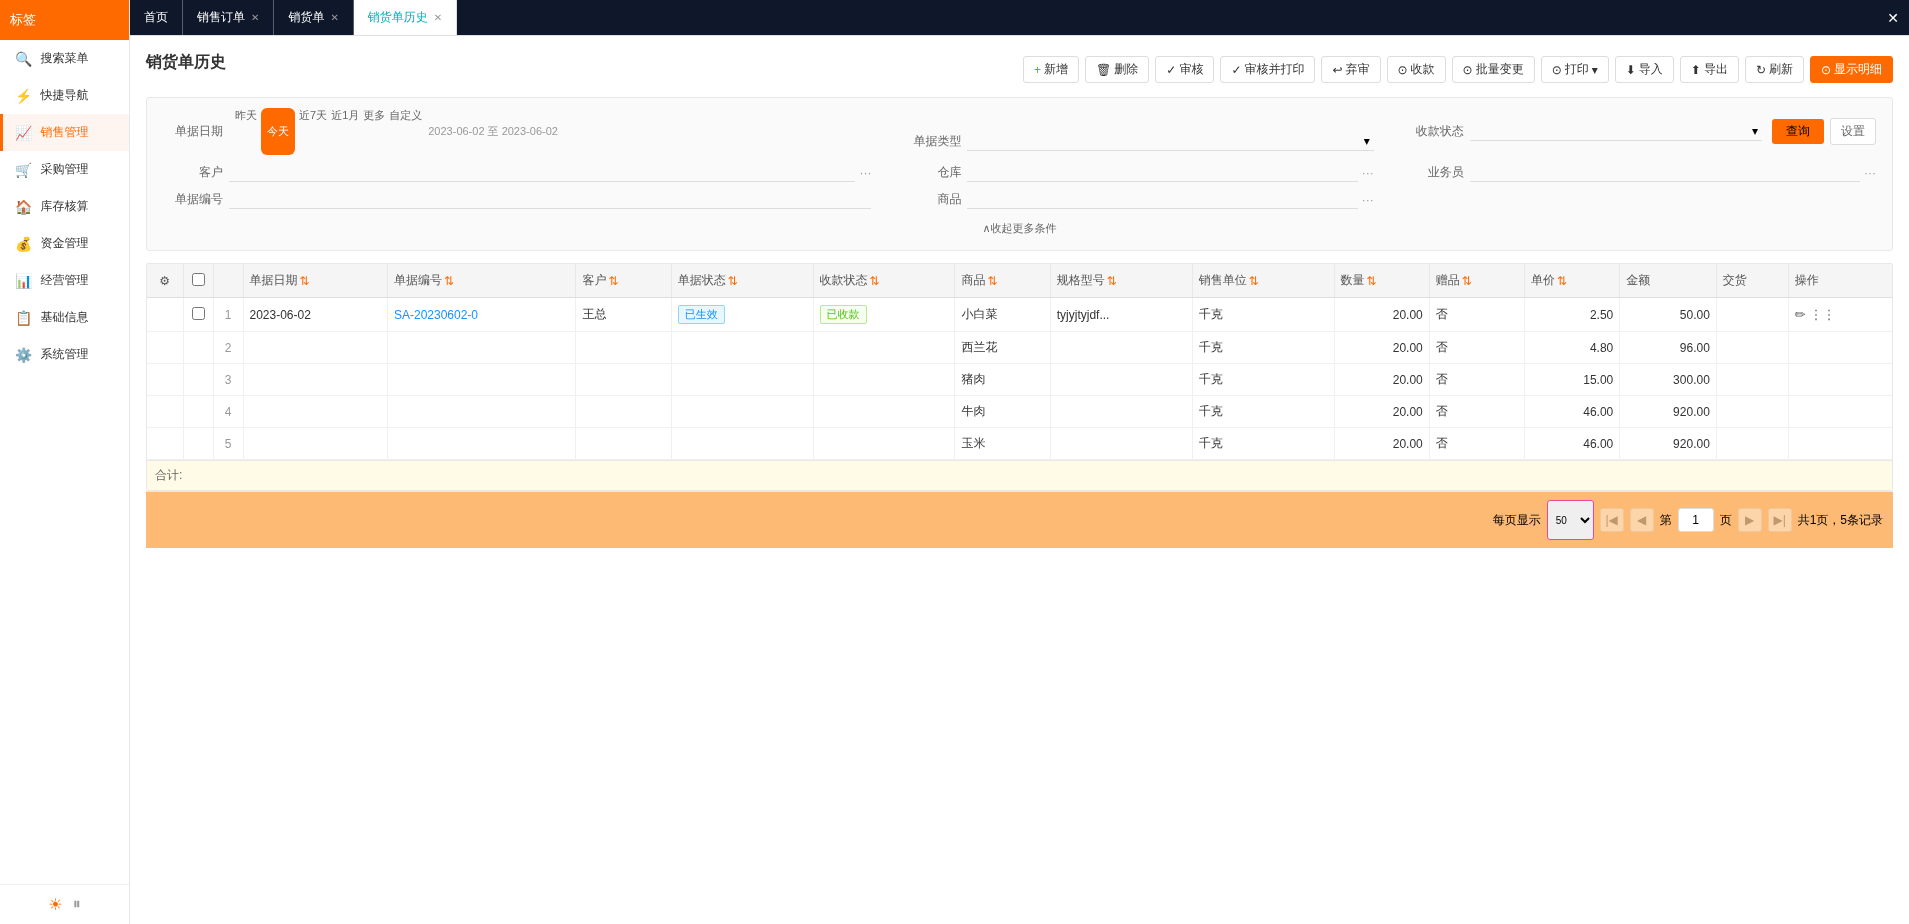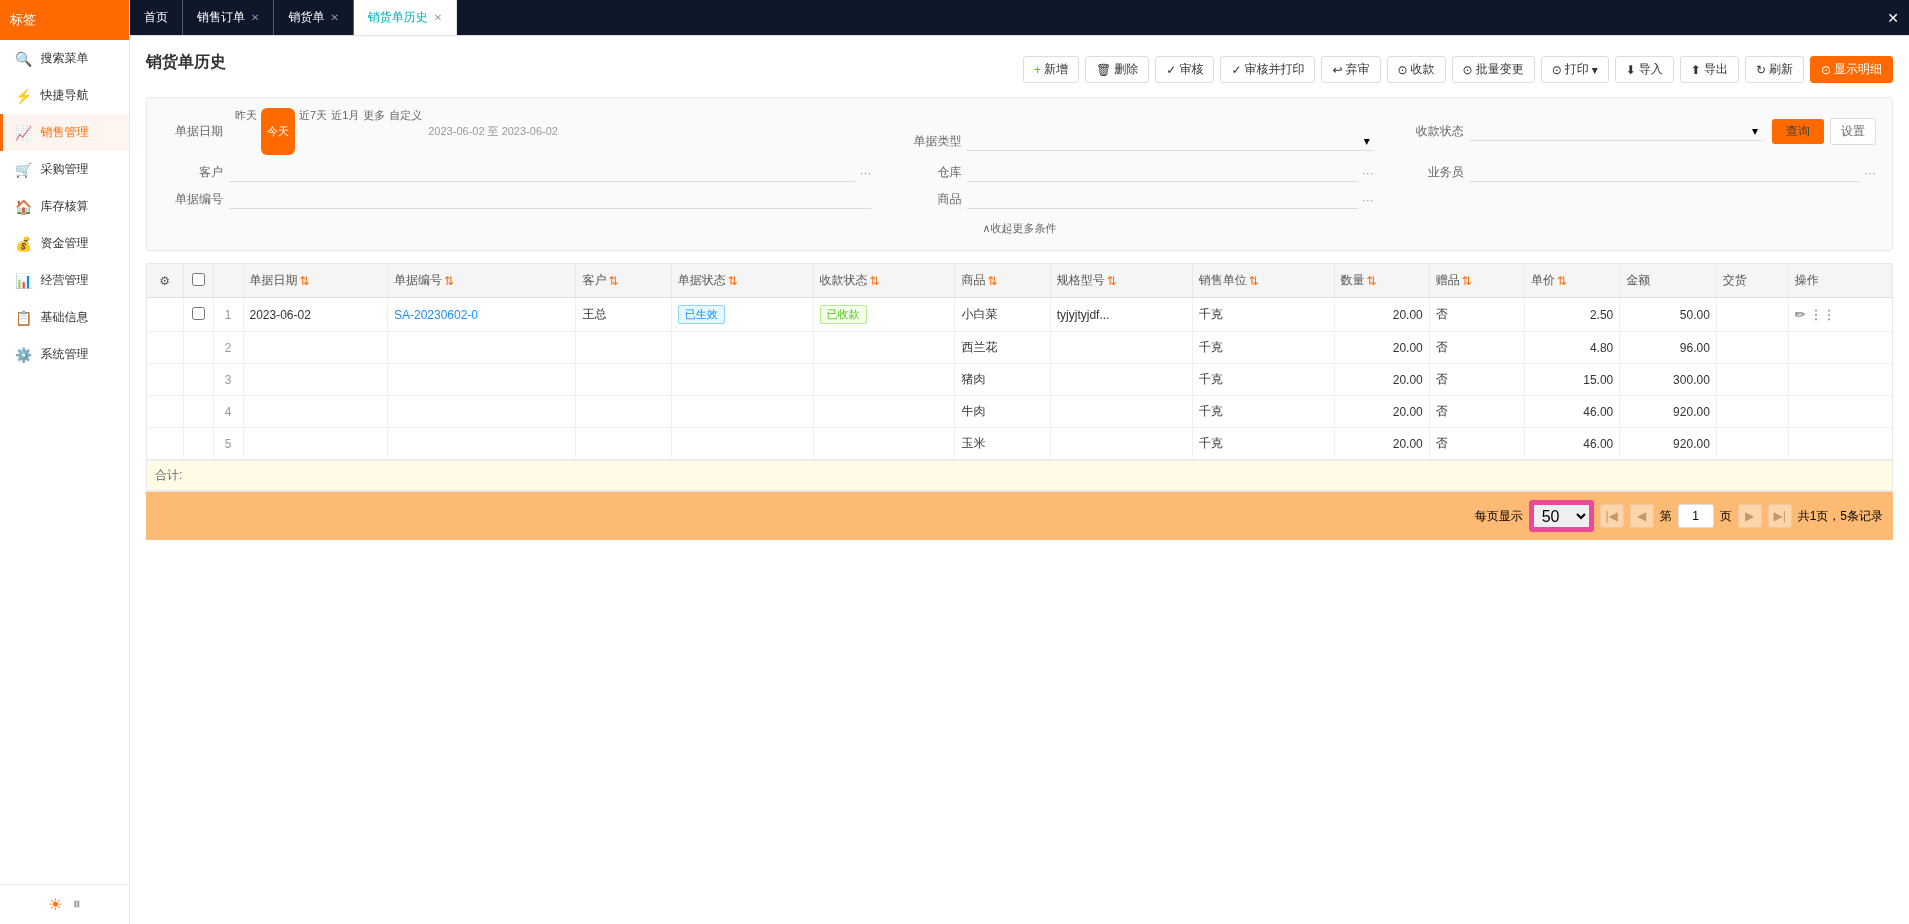--- a/index.html
+++ b/index.html
@@ -64,21 +64,21 @@
 
     
     .table-footer { background: #fffbe6; border-top: 1px solid #e8e8e8; display: flex; align-items: center; padding: 6px 8px; }
     .footer-label { color: #666; font-size: 12px; min-width: 60px; }
 
     
     .pagination { display: flex; align-items: center; justify-content: flex-end; padding: 8px 10px; gap: 6px; border-top: 1px solid #e8e8e8; background: #fdba74; }
     .page-btn { width: 24px; height: 24px; border: 1px solid #ddd; border-radius: 3px; cursor: pointer; display: flex; align-items: center; justify-content: center; background: #fff; font-size: 12px; color: #666; }
     .page-btn.disabled { opacity: 0.4; cursor: not-allowed; }
     .page-input { width: 36px; height: 24px; border: 1px solid #ddd; border-radius: 3px; text-align: center; font-size: 12px; }
-    .page-select { height: 32px; border: 5px solid #ec4899; border-radius: 3px; font-size: 16px; padding: 0 4px; }
+    .page-select { height: 40px; border: 1px solid #ec4899; border-radius: 3px; font-size: 10px; padding: 0 4px; }
 
     
     ::-webkit-scrollbar { width: 6px; height: 6px; }
     ::-webkit-scrollbar-track { background: #f1f1f1; }
     ::-webkit-scrollbar-thumb { background: #ccc; border-radius: 3px; }
 
     .header-top { display: flex; align-items: center; justify-content: space-between; margin-bottom: 10px; }
     .toolbar-right { display: flex; gap: 6px; align-items: center; }
 
     .checkbox-col { width: 30px; text-align: center; }
@@ -234,21 +234,21 @@
             <span></span>
             <span>▾</span>
           </div>
         </div>
         <div class="filter-item" style="flex:1;margin-left:30px;">
           <span class="filter-label">收款状态</span>
           <div class="filter-select" style="flex:1;border-bottom:1px solid #ddd;display:flex;justify-content:space-between;padding:2px 4px;">
             <span></span>
             <span>▾</span>
           </div>
-          <button style="background:#ff6a00;color:#404040;border:none;border-radius:3px;padding:4px 14px;cursor:pointer;margin-left:10px;font-size:12px;">查询</button>
+          <button style="background:#ff6a00;color:#000000;border:none;border-radius:3px;padding:4px 14px;cursor:pointer;margin-left:10px;font-size:12px;">查询</button>
           <button style="background:#fff;color:#666;border:1px solid #ddd;border-radius:3px;padding:4px 10px;cursor:pointer;margin-left:6px;font-size:12px;">设置</button>
         </div>
       </div>
 
       <div class="filter-row">
         <div class="filter-item" style="flex:1.5;">
           <span class="filter-label">客户</span>
           <input class="filter-input" style="flex: 1 1 0%;">
           <span class="filter-ellipsis">···</span>
         </div>

